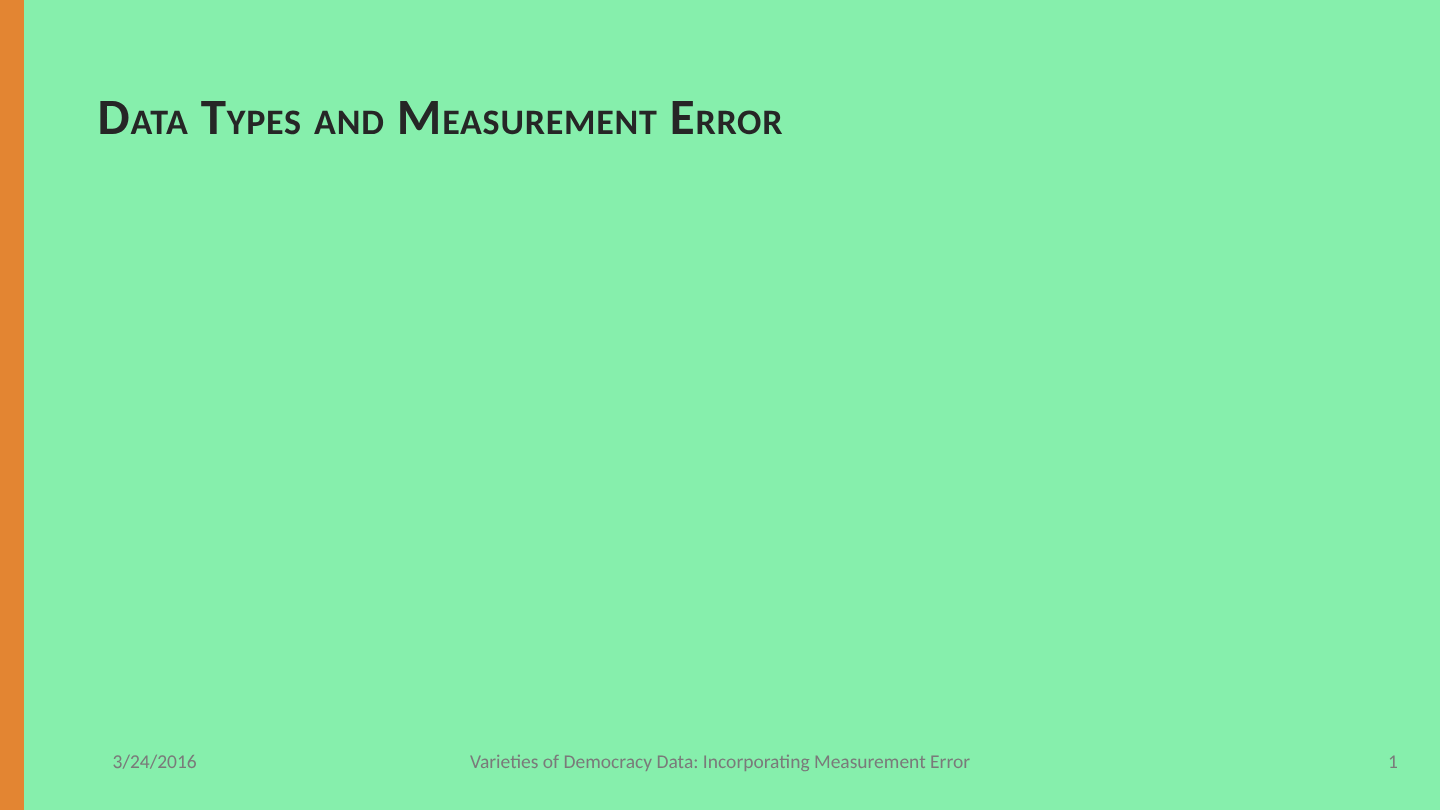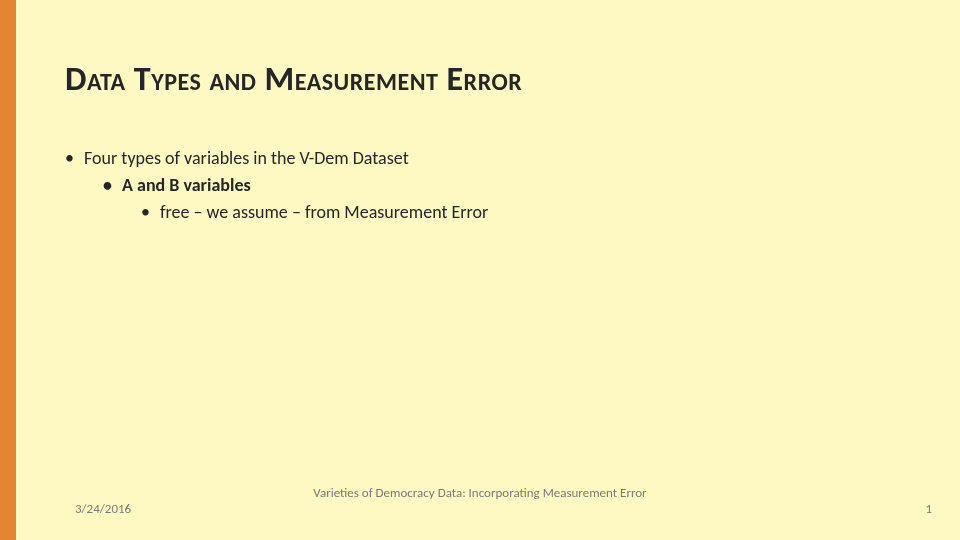--- a/index.html
+++ b/index.html
@@ -11,21 +11,21 @@
     width: 960px;
     height: 540px;
     overflow: hidden;
     background: #ffffff;
     font-family: "Calibri", "Segoe UI", Arial, sans-serif;
   }
   .slide {
     position: relative;
     width: 960px;
     height: 540px;
-    background: #fef9c3;
+    background: #86efac;
   }
   .accent-bar {
     position: absolute;
     left: 0;
     top: 0;
     width: 16px;
     height: 540px;
     background: #e38532;
   }
   .title {
@@ -74,43 +74,36 @@
   }
   .footer-date {
     position: absolute;
     left: 75px;
     bottom: 0;
   }
   .footer-title {
     position: absolute;
     left: 0;
     right: 0;
-    bottom: 16px;
+    bottom: 0;
     text-align: center;
   }
   .footer-page {
     position: absolute;
     right: 28px;
     bottom: 0;
   }
 </style>
 </head>
 <body>
 
 <div class="slide">
   <div class="accent-bar"></div>
 
   <h1 class="title">Data Types and Measurement Error</h1>
 
-  <div class="content">
-    <ul>
-      <li class="lvl1">Four types of variables in the V-Dem Dataset</li>
-      <li class="lvl2">A and B variables</li>
-      <li class="lvl3">free – we assume – from Measurement Error</li>
-    </ul>
-  </div>
 
   <div class="footer">
     <span class="footer-date">3/24/2016</span>
     <span class="footer-title">Varieties of Democracy Data: Incorporating Measurement Error</span>
     <span class="footer-page">1</span>
   </div>
 </div>
 
 </body></html>

